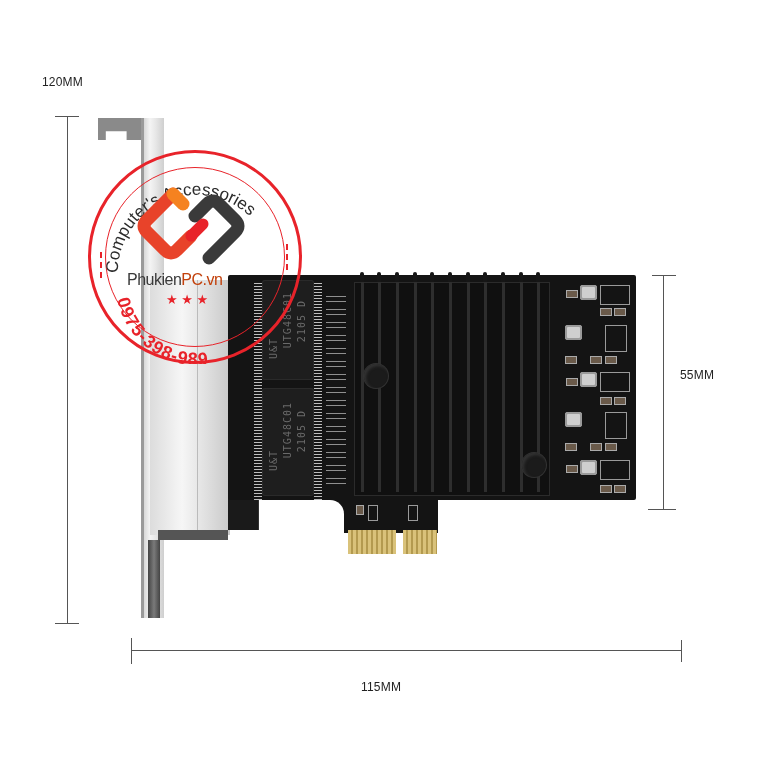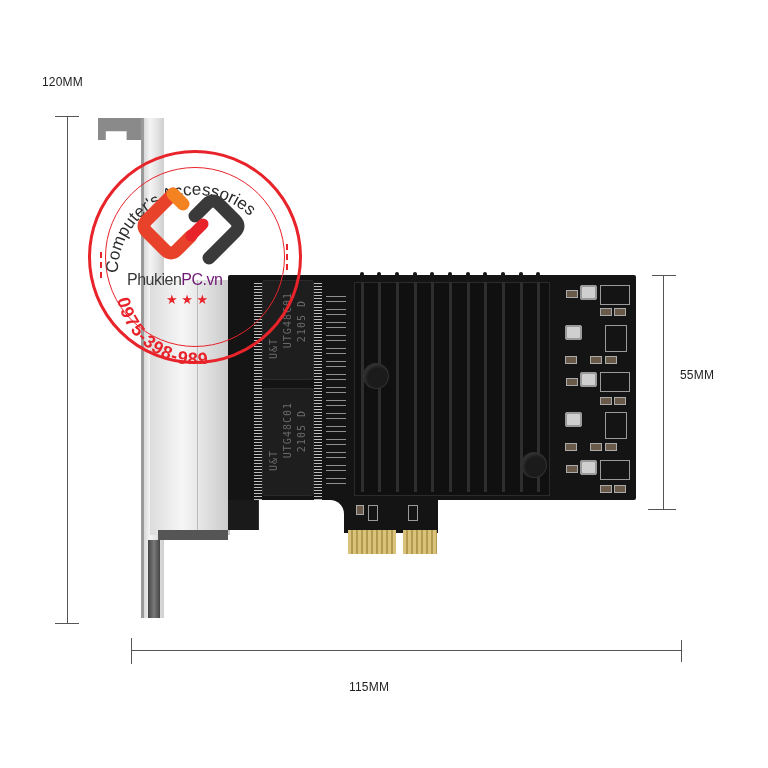--- a/index.html
+++ b/index.html
@@ -37,21 +37,21 @@
 <div class="line" style="left:55px; top:623px; width:24px; height:1px;"></div>
 
 <div class="line" style="left:663px; top:275px; width:1px; height:234px;"></div>
 <div class="line" style="left:652px; top:275px; width:24px; height:1px;"></div>
 <div class="line" style="left:648px; top:509px; width:28px; height:1px;"></div>
 <div class="dim-label" style="left:680px; top:360px;margin-top:8px;">55MM</div>
 
 <div class="line" style="left:131px; top:650px; width:550px; height:1px;"></div>
 <div class="line" style="left:131px; top:638px; width:1px; height:26px;"></div>
 <div class="line" style="left:681px; top:640px; width:1px; height:22px;"></div>
-<div class="dim-label" style="left:349px; top:680px;">115MM</div>
+<div class="dim-label" style="left:361px; top:680px;">115MM</div>
 
 <div>
 
   <div class="abs" style="left:98px; top:118px; width:52px; height:22px; background:#8a8a8a; clip-path:polygon(0 0,100% 0,100% 100%,55% 100%,55% 60%,15% 60%,15% 100%,0 100%);"></div>
 
   <div class="bracket" style="left:144px; top:118px; width:20px; height:500px;"></div>
   <div class="abs" style="left:141px; top:118px; width:3px; height:500px; background:#9a9a9a;"></div>
 
   <div class="bracket" style="left:150px; top:280px; width:80px; height:255px; background:linear-gradient(90deg,#dcdcdc,#f6f6f6 40%,#e0e0e0 70%,#c9c9c9);"></div>
   <div class="abs" style="left:197px; top:280px; width:1px; height:255px; background:#bbb;"></div>
@@ -159,21 +159,21 @@
     </text>
   </svg>
 
   <svg class="abs" style="left:135px; top:186px;" width="110" height="80" viewBox="0 0 110 80">
     <path d="M38 8 L12 34 Q6 40 12 46 L30 64 Q36 70 42 64 L56 50" fill="none" stroke="#e8432a" stroke-width="13" stroke-linecap="round" stroke-linejoin="round"></path>
     <path d="M38 8 L48 18" fill="none" stroke="#f58220" stroke-width="13" stroke-linecap="round"></path>
     <path d="M60 30 L72 18 Q78 12 84 18 L100 34 Q106 40 100 46 L74 72" fill="none" stroke="#3a3a3a" stroke-width="13" stroke-linecap="round" stroke-linejoin="round"></path>
     <path d="M56 50 L68 38" fill="none" stroke="#e8232a" stroke-width="11" stroke-linecap="round"></path>
   </svg>
   <div class="wm-text" style="left:127px; top:271px; font-size:16px; letter-spacing:-0.5px;">
-    <span style="color:#3a3a3a;">Phukien</span><span style="color:#701a75;">PC.vn</span>
+    <span style="color:#3a3a3a;">Phukien</span><span style="color:#c2410c;">PC.vn</span>
   </div>
   <div class="wm-text" style="left:166px; top:292px; font-size:13px; color:#e8232a;">★ ★ ★</div>
   <svg class="abs" style="left:88px; top:150px;" width="214" height="214" viewBox="0 0 214 214">
     <defs>
       <path id="arcPhone" d="M 28 140 A 82 82 0 0 0 190 150"></path>
     </defs>
     <text font-family="Liberation Sans, sans-serif" font-size="18" font-weight="bold" fill="#e8232a" letter-spacing="1">
       <textPath href="#arcPhone" startOffset="4%">0975-398-989</textPath>
     </text>
   </svg>

